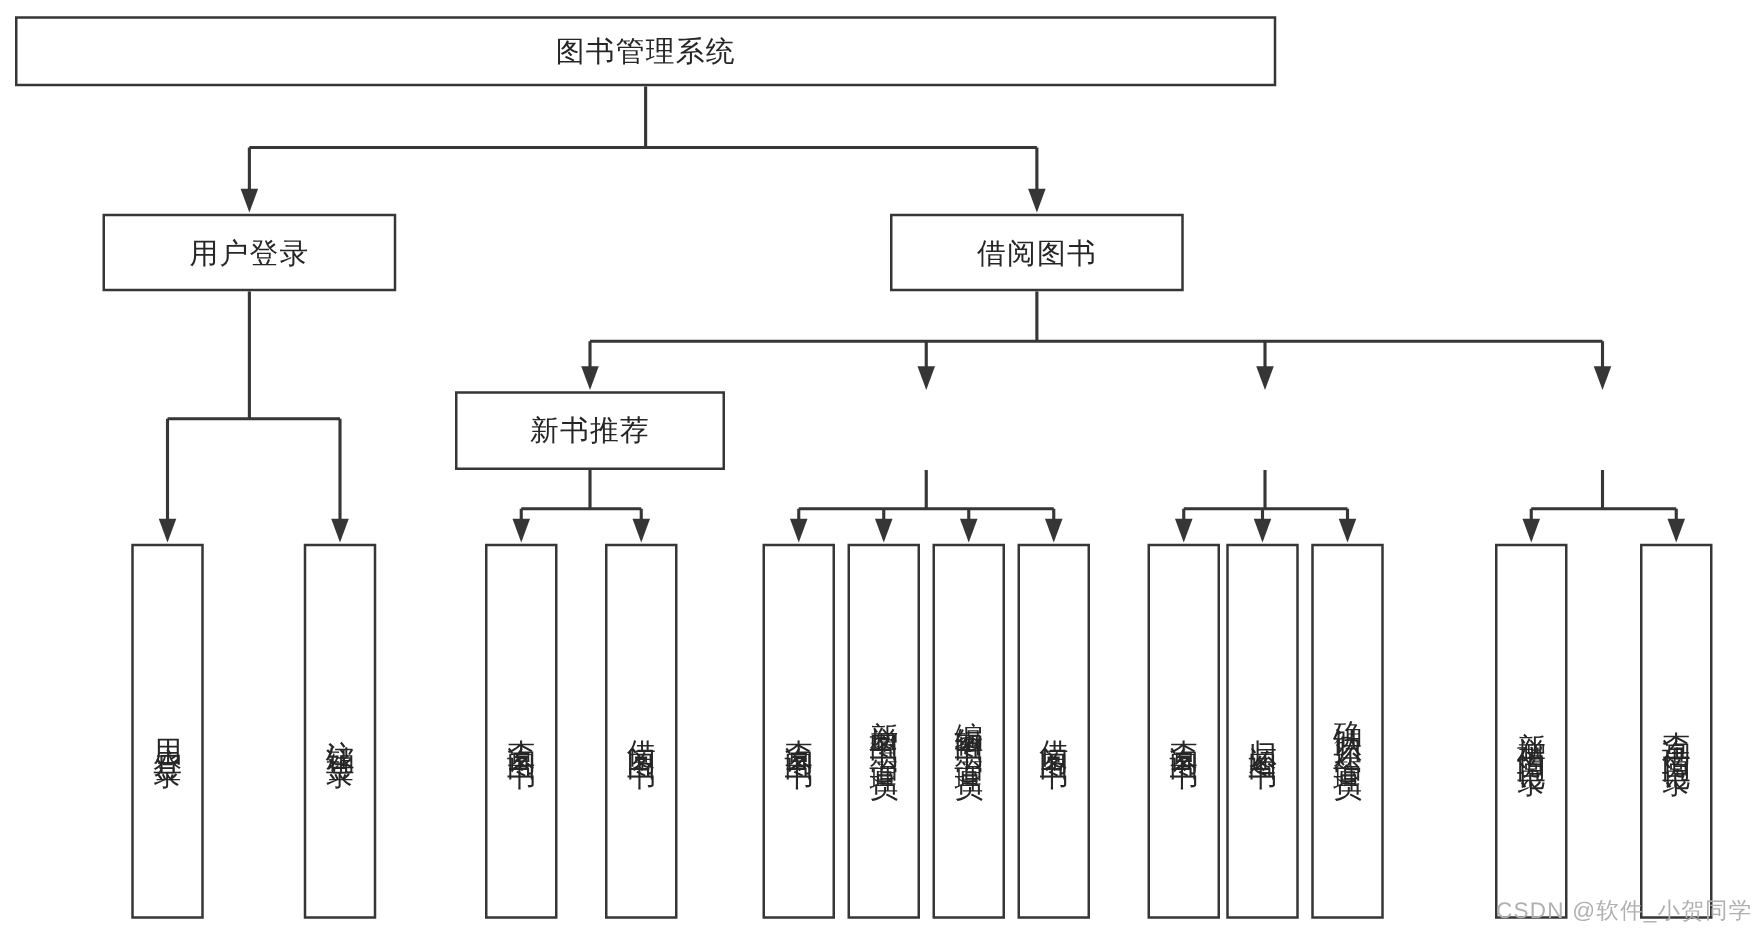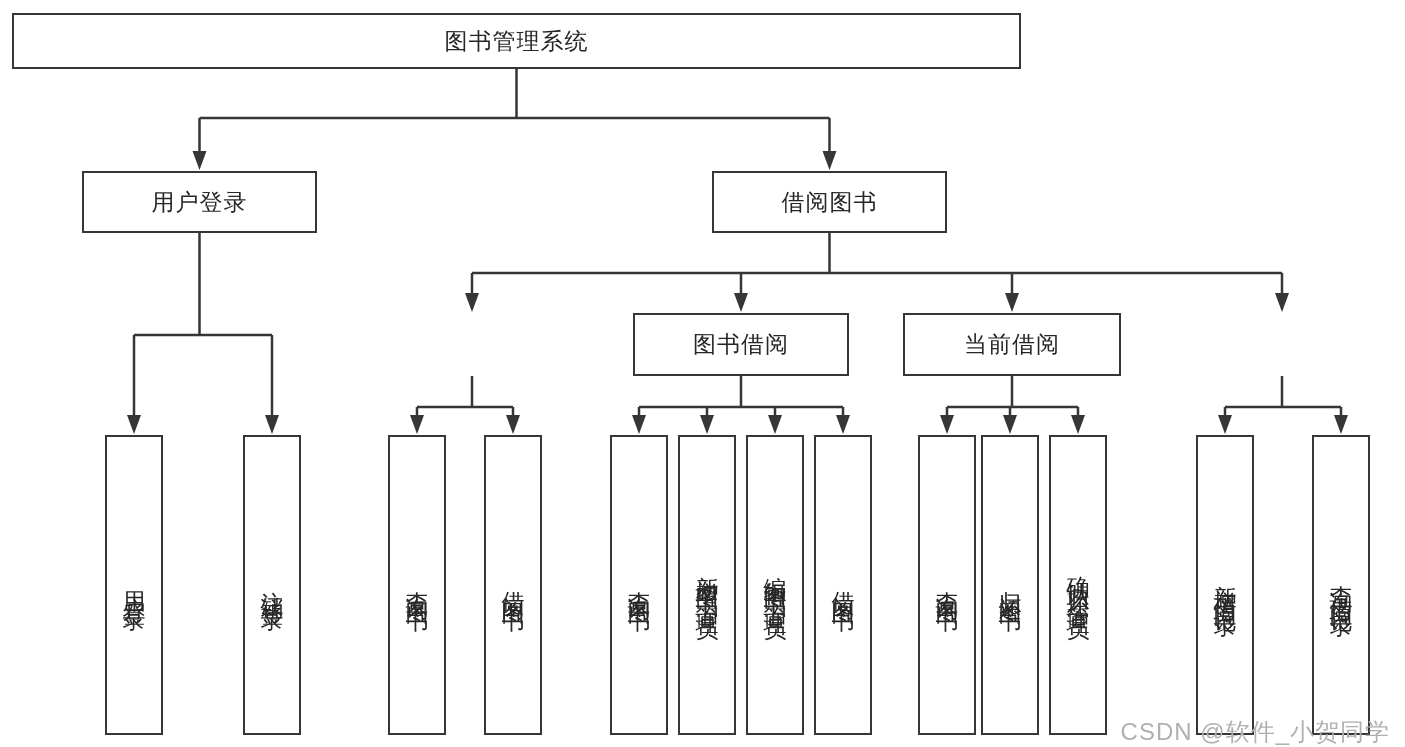--- a/index.html
+++ b/index.html
@@ -28,22 +28,22 @@
   .leaf .vtext{
     writing-mode:vertical-rl;
     text-orientation:mixed;
     letter-spacing:6px;
     font-size:23px;
     line-height:1;
     white-space:nowrap;
   }
   .watermark{
     position:absolute;
-    right:15px;top:716px;
-    font-size:24px;
+    right:3px;top:716px;
+    font-size:18px;
     color:#b0b0b0;
     letter-spacing:1px;
     z-index:3;
   }
 </style>
 </head>
 <body>
 
 <div class="canvas">
 
@@ -87,25 +87,22 @@
     <span>图书管理系统</span>
   </div>
 
   <div class="node" style="left:82px;top:171px;width:235px;height:62px">
     <span>用户登录</span>
   </div>
   <div class="node" style="left:712px;top:171px;width:235px;height:62px">
     <span>借阅图书</span>
   </div>
 
-  <div class="node" style="left:633px;top:313px;width:216px;height:63px">
-    <span>图书借阅</span>
-  </div>
-  <div class="node" style="left:903px;top:313px;width:218px;height:63px">
-    <span>当前借阅</span>
+  <div class="node" style="left:364px;top:313px;width:216px;height:63px">
+    <span>新书推荐</span>
   </div>
 
   <div class="node leaf" style="left:105px;top:435px;width:58px;height:300px">
     <span class="vtext">用户登录</span>
   </div>
   <div class="node leaf" style="left:243px;top:435px;width:58px;height:300px">
     <span class="vtext">注销登录</span>
   </div>
 
   <div class="node leaf" style="left:388px;top:435px;width:58px;height:300px">

